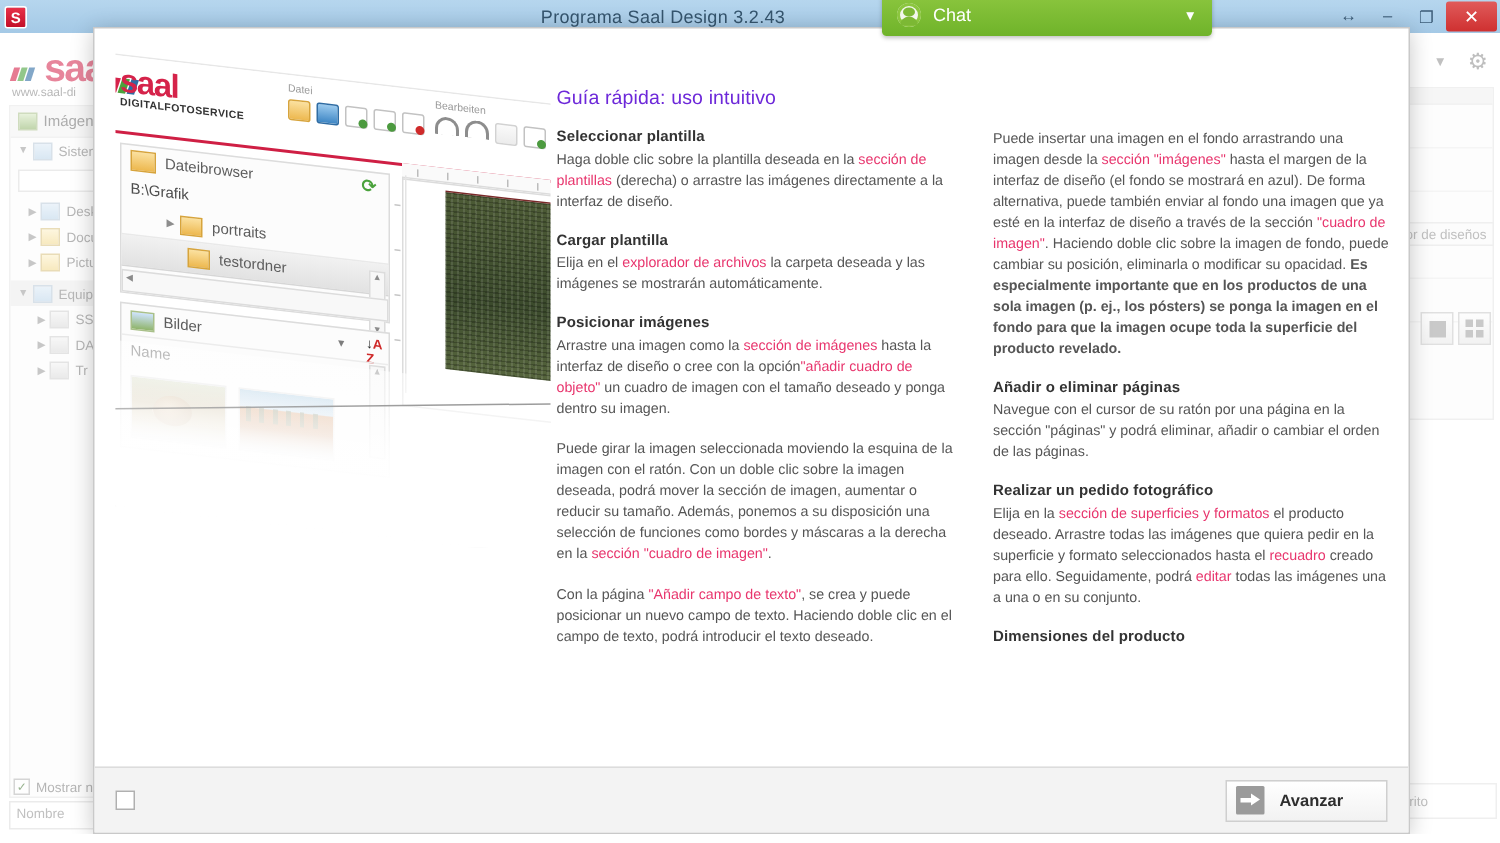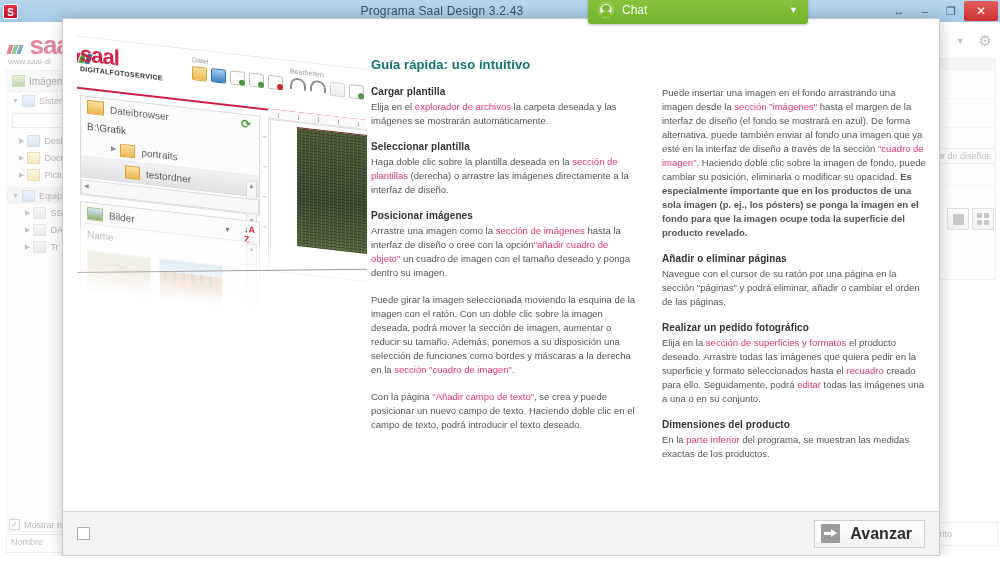--- a/index.html
+++ b/index.html
@@ -193,21 +193,21 @@
   }
   .il-fade{
     position:absolute;left:0;top:210px;width:330px;height:120px;
     background:linear-gradient(to bottom,rgba(255,255,255,0),#ffffff 78%);
     pointer-events:none;
   }
 
   
   .guide{position:absolute;left:308px;top:38px;right:10px;bottom:8px;}
   .guide h1{
-    font-size:13px;font-weight:bold;color:#0f766e;margin:0 0 14px 0;letter-spacing:.1px;
+    font-size:13px;font-weight:normal;color:#6d28d9;margin:0 0 14px 0;letter-spacing:.1px;
   }
   .cols{display:flex;gap:24px;}
   .col{width:272px;}
   .sec{margin-bottom:13px;}
   .sec h2{
     font-size:10px;font-weight:bold;color:#333333;margin:0 0 3px 0;letter-spacing:.1px;
   }
   .sec p{
     font-size:9.5px;line-height:14px;color:#555555;margin:0;text-align:left;
   }
@@ -233,21 +233,21 @@
     width:19px;height:19px;background:#9b9b9b;margin-right:10px;position:relative;flex:none;
     border-radius:1px;
   }
   .adv-btn .arrow:before{
     content:"";position:absolute;left:3px;top:8px;width:9px;height:3px;background:#fff;
   }
   .adv-btn .arrow:after{
     content:"";position:absolute;left:10px;top:5px;width:0;height:0;
     border-left:6px solid #fff;border-top:4.5px solid transparent;border-bottom:4.5px solid transparent;
   }
-  .adv-btn .lbl{font-size:16px;font-weight:bold;color:#2e2e2e;}
+  .adv-btn .lbl{font-size:11px;font-weight:bold;color:#2e2e2e;}
 
   
   .bottom-strip{position:absolute;left:0;bottom:0;width:1000px;height:6px;background:#fff;}
 </style>
 </head>
 <body>
 
 <div id="root">
 
   <div class="titlebar">
@@ -484,28 +484,28 @@
           <div class="il-fade"></div>
         </div>
       </div>
 
       <div class="guide">
         <h1>Guía rápida: uso intuitivo</h1>
         <div class="cols">
 
           <div class="col">
             <div class="sec">
+              <h2>Seleccionar plantilla</h2>
+              <p><span>Haga doble clic sobre la plantilla deseada en la </span><span class="lk">sección de plantillas</span><span> (derecha) o arrastre las imágenes directamente a la interfaz de diseño.</span></p>
+            </div>
+            <div class="sec">
               <h2>Cargar plantilla</h2>
               <p><span>Elija en el </span><span class="lk">explorador de archivos</span><span> la carpeta deseada y las imágenes se mostrarán automáticamente.</span></p>
             </div>
             <div class="sec">
-              <h2>Seleccionar plantilla</h2>
-              <p><span>Haga doble clic sobre la plantilla deseada en la </span><span class="lk">sección de plantillas</span><span> (derecha) o arrastre las imágenes directamente a la interfaz de diseño.</span></p>
-            </div>
-            <div class="sec">
               <h2>Posicionar imágenes</h2>
               <p><span>Arrastre una imagen como la </span><span class="lk">sección de imágenes</span><span> hasta la interfaz de diseño o cree con la opción</span><span class="lk">"añadir cuadro de objeto"</span><span> un cuadro de imagen con el tamaño deseado y ponga dentro su imagen.</span></p>
             </div>
             <div class="sec">
               <p><span>Puede girar la imagen seleccionada moviendo la esquina de la imagen con el ratón. Con un doble clic sobre la imagen deseada, podrá mover la sección de imagen, aumentar o reducir su tamaño. Además, ponemos a su disposición una selección de funciones como bordes y máscaras a la derecha en la </span><span class="lk">sección "cuadro de imagen"</span><span>.</span></p>
             </div>
             <div class="sec">
               <p><span>Con la página </span><span class="lk">"Añadir campo de texto"</span><span>, se crea y puede posicionar un nuevo campo de texto. Haciendo doble clic en el campo de texto, podrá introducir el texto deseado.</span></p>
             </div>
           </div>
@@ -517,21 +517,20 @@
             <div class="sec">
               <h2>Añadir o eliminar páginas</h2>
               <p><span>Navegue con el cursor de su ratón por una página en la sección "páginas" y podrá eliminar, añadir o cambiar el orden de las páginas.</span></p>
             </div>
             <div class="sec">
               <h2>Realizar un pedido fotográfico</h2>
               <p><span>Elija en la </span><span class="lk">sección de superficies y formatos</span><span> el producto deseado. Arrastre todas las imágenes que quiera pedir en la superficie y formato seleccionados hasta el </span><span class="lk">recuadro</span><span> creado para ello. Seguidamente, podrá </span><span class="lk">editar</span><span> todas las imágenes una a una o en su conjunto.</span></p>
             </div>
             <div class="sec">
               <h2>Dimensiones del producto</h2>
-              <p><span>En la </span><span class="lk">parte inferior</span><span> del programa, se muestran las medidas exactas de los productos.</span></p>
             </div>
           </div>
 
         </div>
       </div>
     </div>
 
     <div class="modal-foot">
       <label class="foot-chk">
         <span class="ck"></span>

